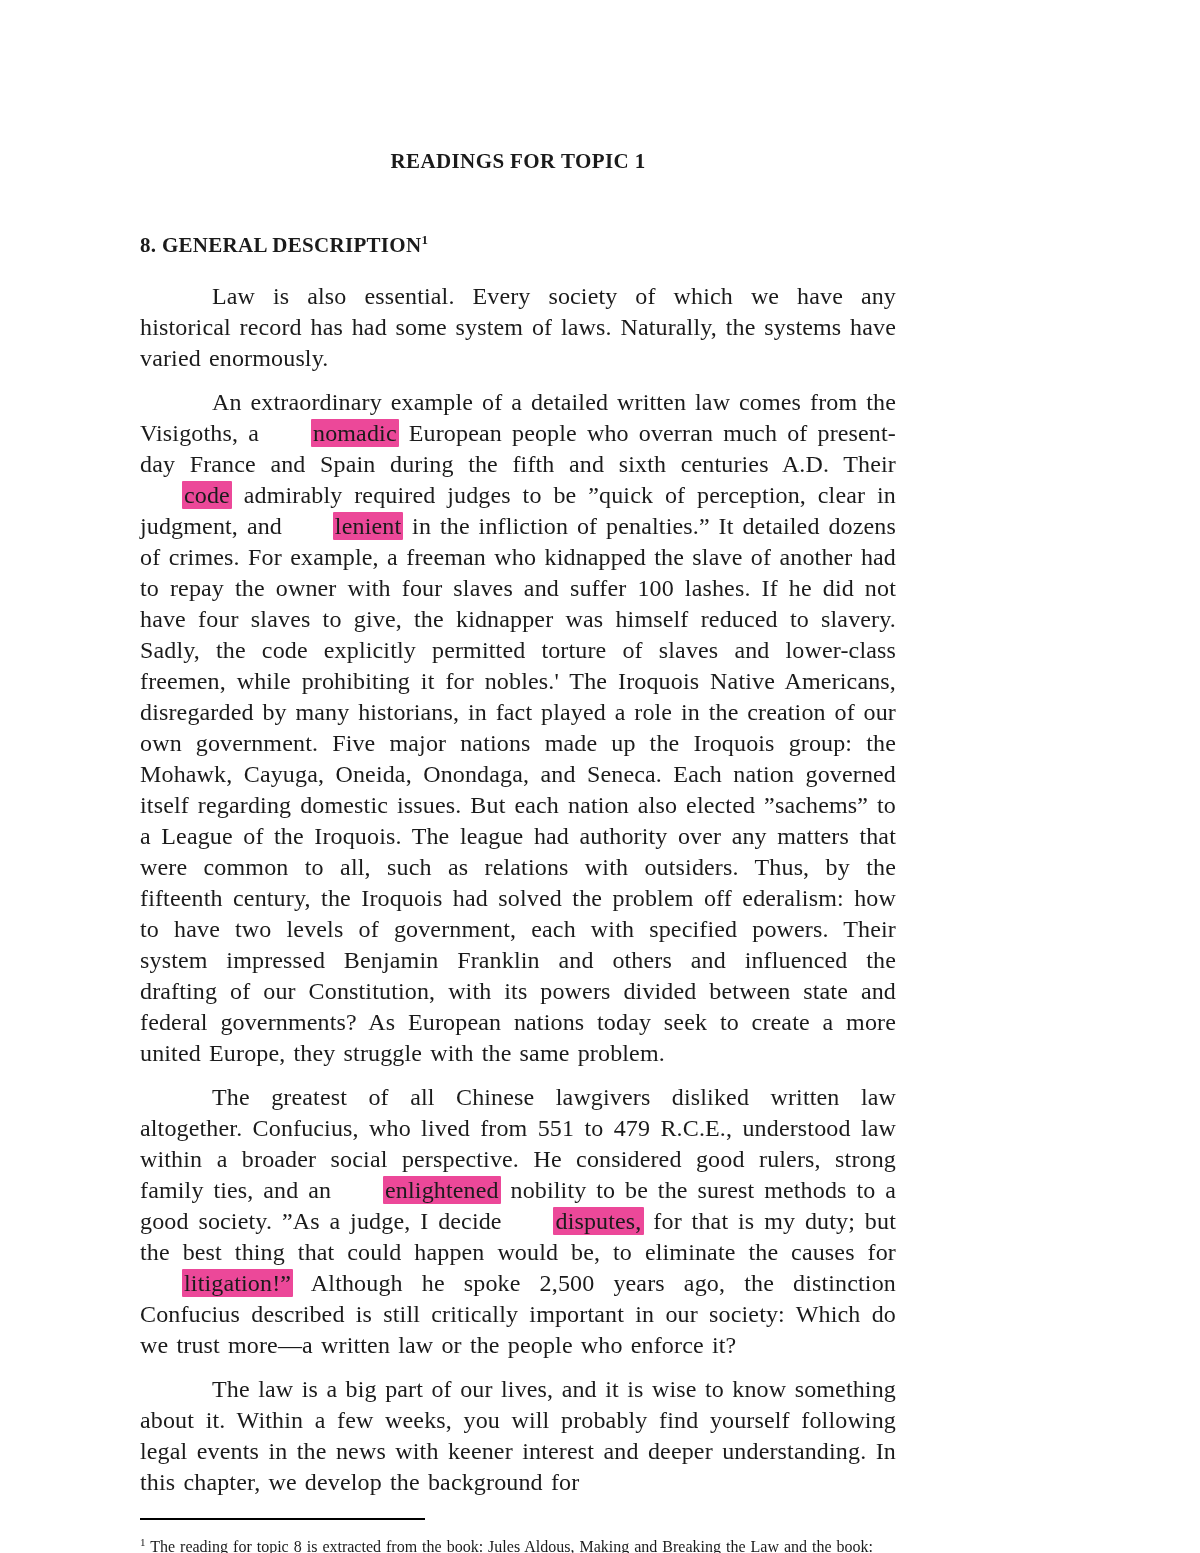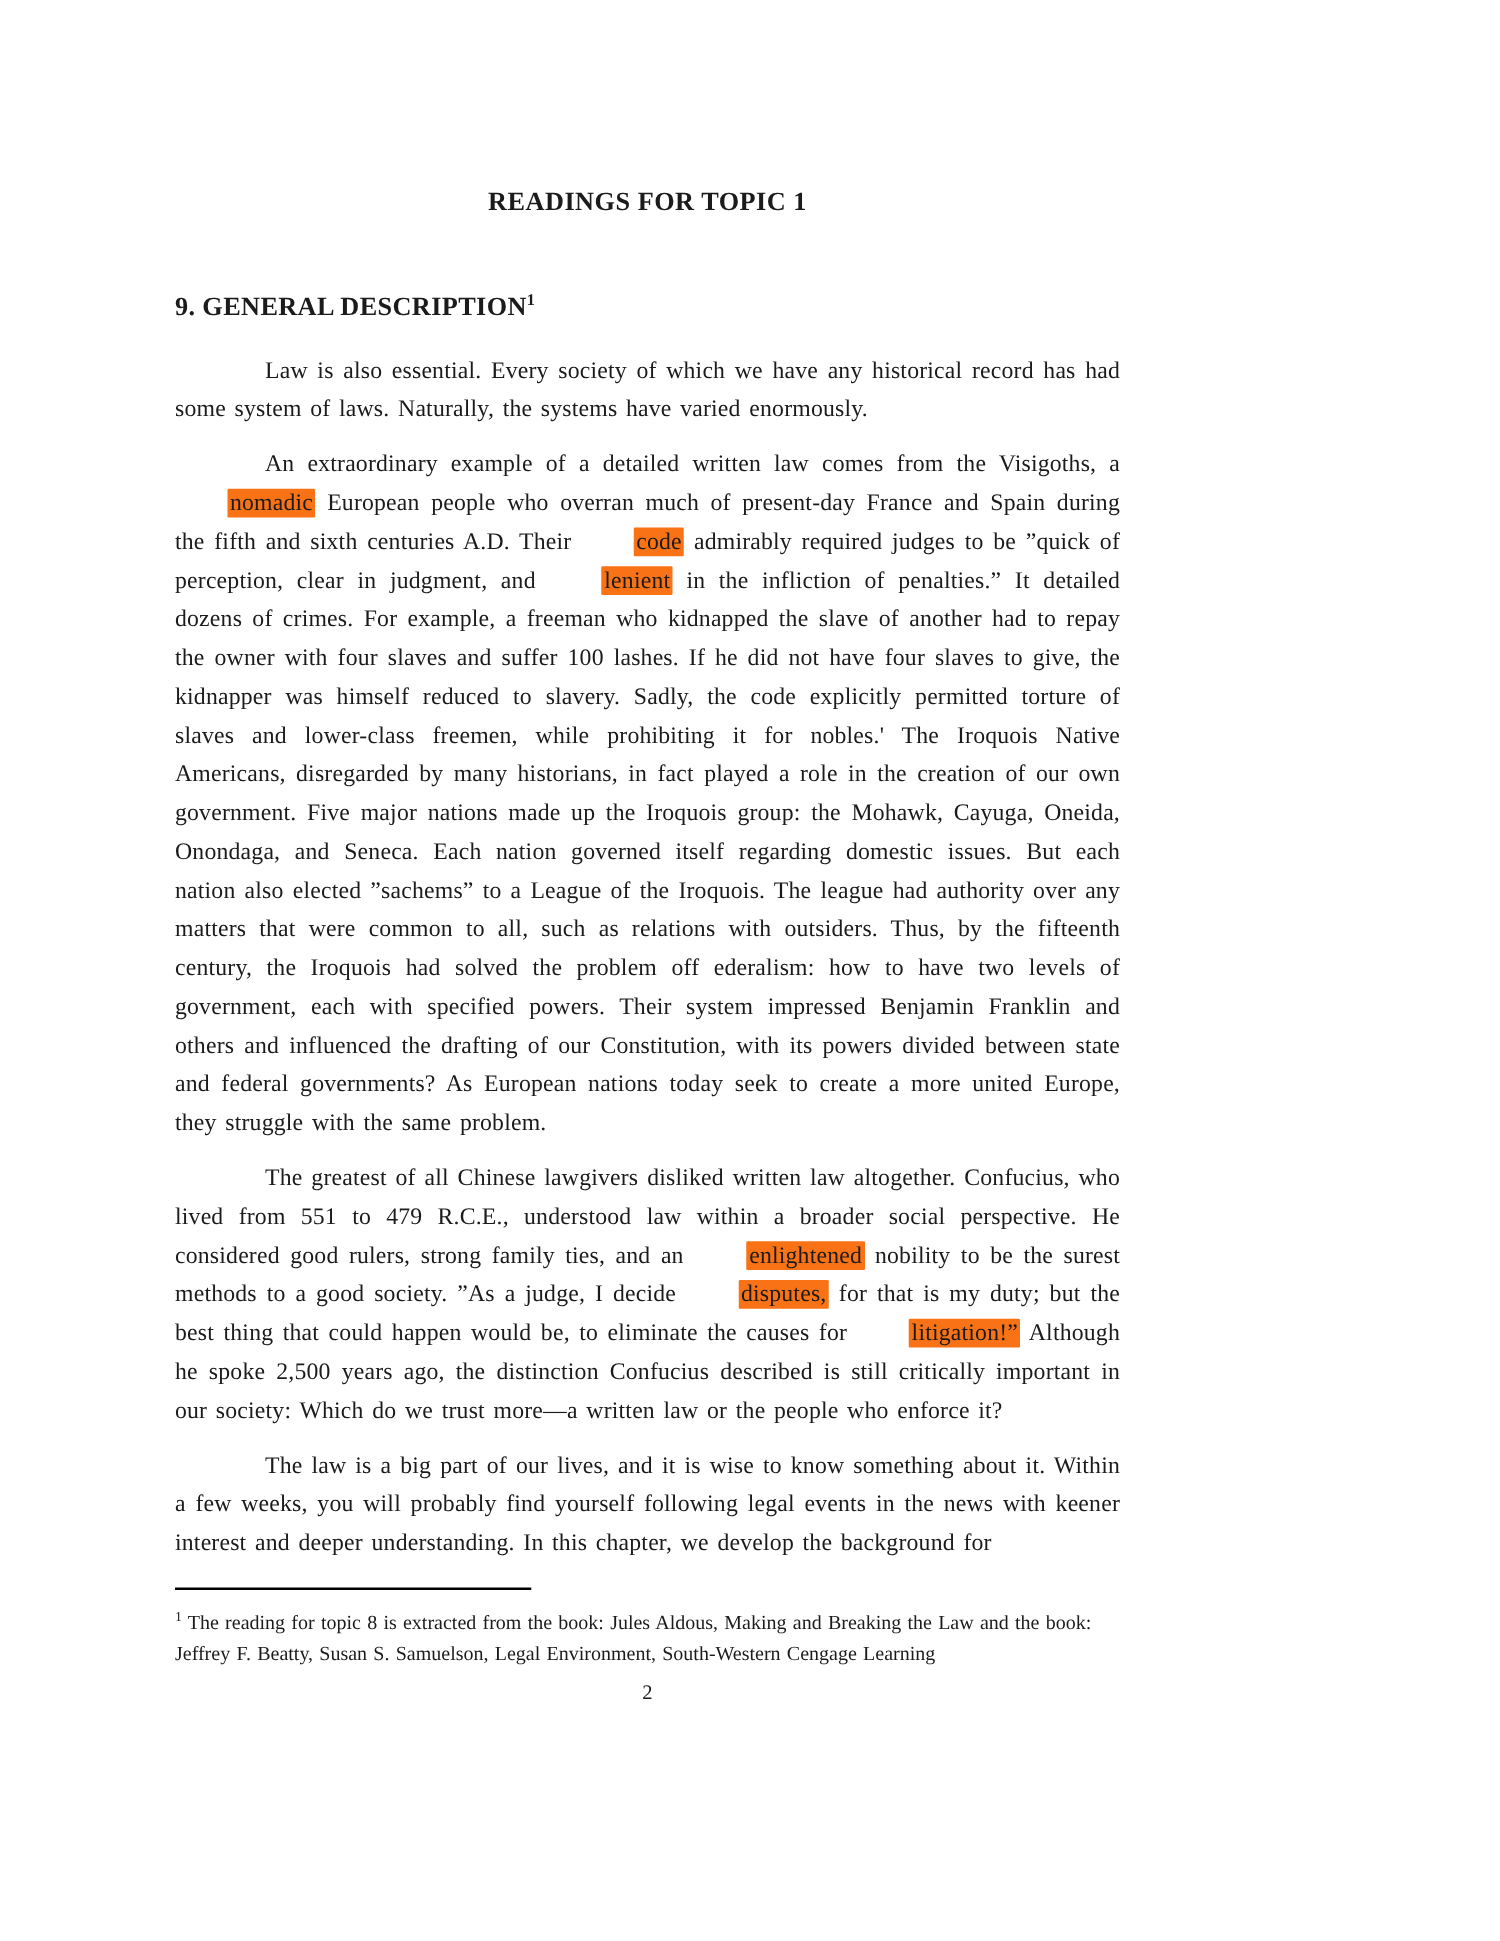--- a/index.html
+++ b/index.html
@@ -36,30 +36,30 @@
     font-size: 21px;
     font-weight: bold;
     letter-spacing: 0.3px;
     margin: 0 0 22px 0;
     line-height: 28px;
   }
   .section-heading sup {
     font-size: 13px;
   }
   .body-par {
-    font-size: 19px;
+    font-size: 24px;
     line-height: 31px;
     text-align: justify;
     text-indent: 72px;
     margin: 0 0 13px 0;
     word-spacing: 2px;
     letter-spacing: 0.15px;
   }
   .hl {
-    background: #f97316;
+    background: #ec4899;
     padding: 1px 2px;
     border-radius: 1px;
     margin-left: 42px;
   }
   .it {
   }
   .footnote-rule {
     width: 285px;
     border: none;
     border-top: 2.5px solid #000;
@@ -83,21 +83,21 @@
 </style>
 </head>
 <body>
 
 <div class="page">
 
   <div class="title-block">
     <div class="t-line">READINGS FOR TOPIC 1</div>
   </div>
 
-  <h2 class="section-heading"><span>9. GENERAL DESCRIPTION</span><sup>1</sup></h2>
+  <h2 class="section-heading"><span>8. GENERAL DESCRIPTION</span><sup>1</sup></h2>
 
   <p class="body-par"><span>Law is also essential. Every society of which we have any historical record has had some system of laws. Naturally, the systems have varied enormously.</span></p>
 
   <p class="body-par"><span>An extraordinary example of a detailed written law comes from the Visigoths, a </span><span class="hl">nomadic</span><span> European people who overran much of present-day France and Spain during the fifth and sixth centuries A.D. Their </span><span class="hl">code</span><span> admirably required judges to be ”quick of perception, clear in judgment, and </span><span class="hl">lenient</span><span> in the infliction of penalties.” It detailed dozens of crimes. For example, a freeman who kidnapped the slave of another had to repay the owner with four slaves and suffer 100 lashes. If he did not have four slaves to give, the kidnapper was himself reduced to slavery. Sadly, the code explicitly permitted torture of slaves and lower-class freemen, while prohibiting it for nobles.' The Iroquois Native Americans, disregarded by many historians, in fact played a role in the creation of our own government. Five major nations made up the Iroquois group: the Mohawk, Cayuga, Oneida, Onondaga, and Seneca. Each nation governed itself regarding domestic issues. But each nation also elected ”sachems” to a League of the Iroquois. The league had authority over any matters that were common to all, such as relations with outsiders. Thus, by the fifteenth century, the Iroquois had solved the problem </span><span class="it">off ederalism:</span><span> how to have two levels of government, each with specified powers. Their system impressed Benjamin Franklin and others and influenced the drafting of our Constitution, with its powers divided between state and federal governments? As European nations today seek to create a more united Europe, they struggle with the same problem.</span></p>
 
   <p class="body-par"><span>The greatest of all Chinese lawgivers disliked written law altogether. Confucius, who lived from 551 to 479 R.C.E., understood law within a broader social perspective. He considered good rulers, strong family ties, and an </span><span class="hl">enlightened</span><span> nobility to be the surest methods to a good society. ”As a judge, I decide </span><span class="hl">disputes,</span><span> for that is my duty; but the best thing that could happen would be, to eliminate the causes for </span><span class="hl">litigation!”</span><span> Although he spoke 2,500 years ago, the distinction Confucius described is still critically important in our society: Which do we trust more—a written law or the people who enforce it?</span></p>
 
   <p class="body-par"><span>The law is a big part of our lives, and it is wise to know something about it. Within a few weeks, you will probably find yourself following legal events in the news with keener interest and deeper understanding. In this chapter, we develop the background for</span></p>
 
   <hr class="footnote-rule">

